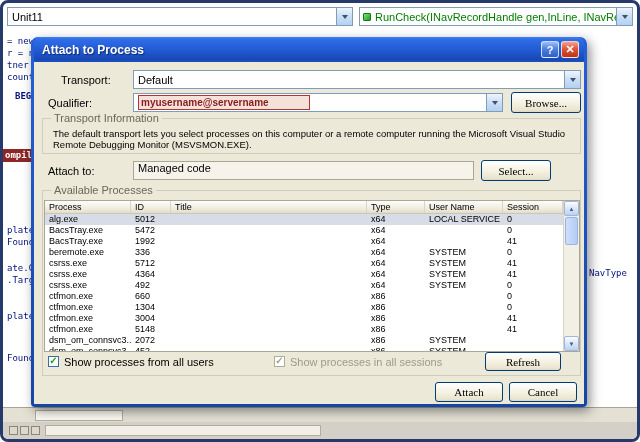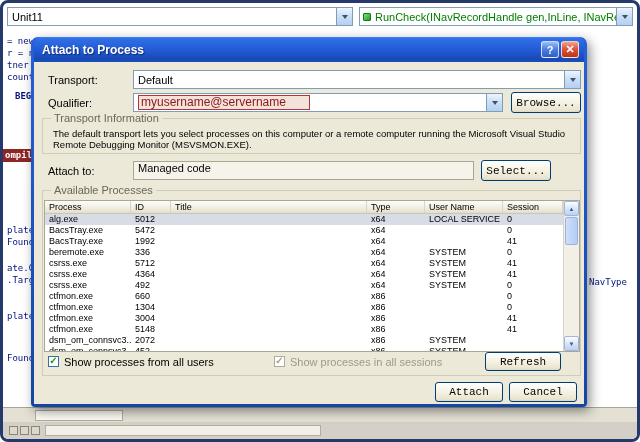--- a/index.html
+++ b/index.html
@@ -34,30 +34,30 @@
   
   .dialog{position:absolute;left:28px;top:34px;width:556px;height:370px;background:linear-gradient(180deg,#2660d8,#1446a6);border-radius:7px 7px 4px 4px;padding:0 3px 3px;box-shadow:3px 4px 12px rgba(0,0,0,.45);z-index:10}
   .titlebar{height:25px;display:flex;align-items:center;padding:0 5px 0 8px;background:linear-gradient(180deg,#3d81f2 0%,#2f6ee8 8%,#2159d2 55%,#1849b4 90%,#1c50c0 100%);border-radius:6px 6px 0 0}
   .dtitle{flex:1;color:#fff;font-weight:bold;font-size:12px;text-shadow:1px 1px 1px rgba(10,30,90,.8);white-space:nowrap;overflow:hidden}
   .tbtn{width:18px;height:17px;border-radius:3px;border:1px solid rgba(255,255,255,.75);color:#fff;font-size:11px;font-weight:bold;display:flex;align-items:center;justify-content:center;margin-left:2px;flex:none}
   .tbtn.help{background:linear-gradient(180deg,#9cc0f8,#4f82e0 45%,#2d5ec8)}
   .tbtn.close{background:linear-gradient(180deg,#f2a48d,#e0563a 45%,#bc3318)}
   .client{position:relative;height:342px;background:#ece9d8;font-size:11px}
 
   .lbl{position:absolute;font-size:11px;color:#000}
-  .l-transport{left:14px;top:12px}
+  .l-transport{left:27px;top:12px}
   .l-qualifier{left:14px;top:35px}
   .l-attachto{left:14px;top:103px}
 
   .combo.xp{position:absolute;height:19px}
   .c-transport{left:99px;top:8px;width:448px}
   .c-qualifier{left:99px;top:31px;width:370px}
-  .redbox{display:inline-block;border:1px solid #b03636;background:#f2e2da;color:#8b1a1a;font-weight:normal;font-size:12px;line-height:13px;padding:0 2px;min-width:172px}
-
-  .xpbtn{position:absolute;font-family:Liberation Mono, monospace;font-size:11px;color:#000;background:linear-gradient(180deg,#ffffff,#f4f1e0 55%,#e8e4d0 90%,#ddd8c4);border:1px solid #003c74;border-radius:3px;cursor:default}
+  .redbox{display:inline-block;border:1px solid #b03636;background:#f2e2da;color:#8b1a1a;font-weight:bold;font-size:10px;line-height:13px;padding:0 2px;min-width:172px}
+
+  .xpbtn{position:absolute;font-family:Liberation Serif, serif;font-size:11px;color:#000;background:linear-gradient(180deg,#ffffff,#f4f1e0 55%,#e8e4d0 90%,#ddd8c4);border:1px solid #003c74;border-radius:3px;cursor:default}
   .b-browse{left:477px;top:30px;width:70px;height:21px}
   .b-select{left:447px;top:98px;width:70px;height:21px}
   .b-refresh{left:451px;top:290px;width:76px;height:19px}
   .b-attach{left:401px;top:320px;width:68px;height:20px}
   .b-cancel{left:475px;top:320px;width:68px;height:20px}
 
   .groupbox{position:absolute;border:1px solid #cfccba;border-radius:0}
   .g-transport{left:8px;top:56px;width:539px;height:36px}
   .g-processes{left:8px;top:128px;width:539px;height:186px}
   .gcap{position:absolute;top:-7px;left:8px;background:#ece9d8;padding:0 3px;font-size:11px;color:#6a675a}
@@ -103,21 +103,21 @@
       <div class="frag" style="left: 4px; top: 57px;">tner =</div>
       <div class="frag" style="left: 4px; top: 69px;">count =</div>
       <div class="frag b" style="left: 12px; top: 88px;">BEGIN</div>
       <div class="frag hl" style="left: 0px; top: 146px;">ompiler.C</div>
       <div class="frag" style="left: 4px; top: 222px;">plateFou</div>
       <div class="frag" style="left: 4px; top: 234px;">Found)</div>
       <div class="frag" style="left: 4px; top: 260px;">ate.GET</div>
       <div class="frag" style="left: 4px; top: 272px;">.Target</div>
       <div class="frag" style="left: 4px; top: 308px;">plate.G</div>
       <div class="frag" style="left: 4px; top: 350px;">Found :</div>
-      <div class="frag" style="left: 586px; top: 274px;">NavType</div>
+      <div class="frag" style="left: 586px; top: 265px;">NavType</div>
     </div>
 
   <div class="toolbar">
     <div class="combo obj">
       <span class="val">Unit11</span>
       <span class="dd"></span>
     </div>
     <div class="combo mem">
       <span class="m-icon"></span>
       <span class="val green">RunCheck(INavRecordHandle gen,InLine, INavRecordHandle jnlLineDim</span>

